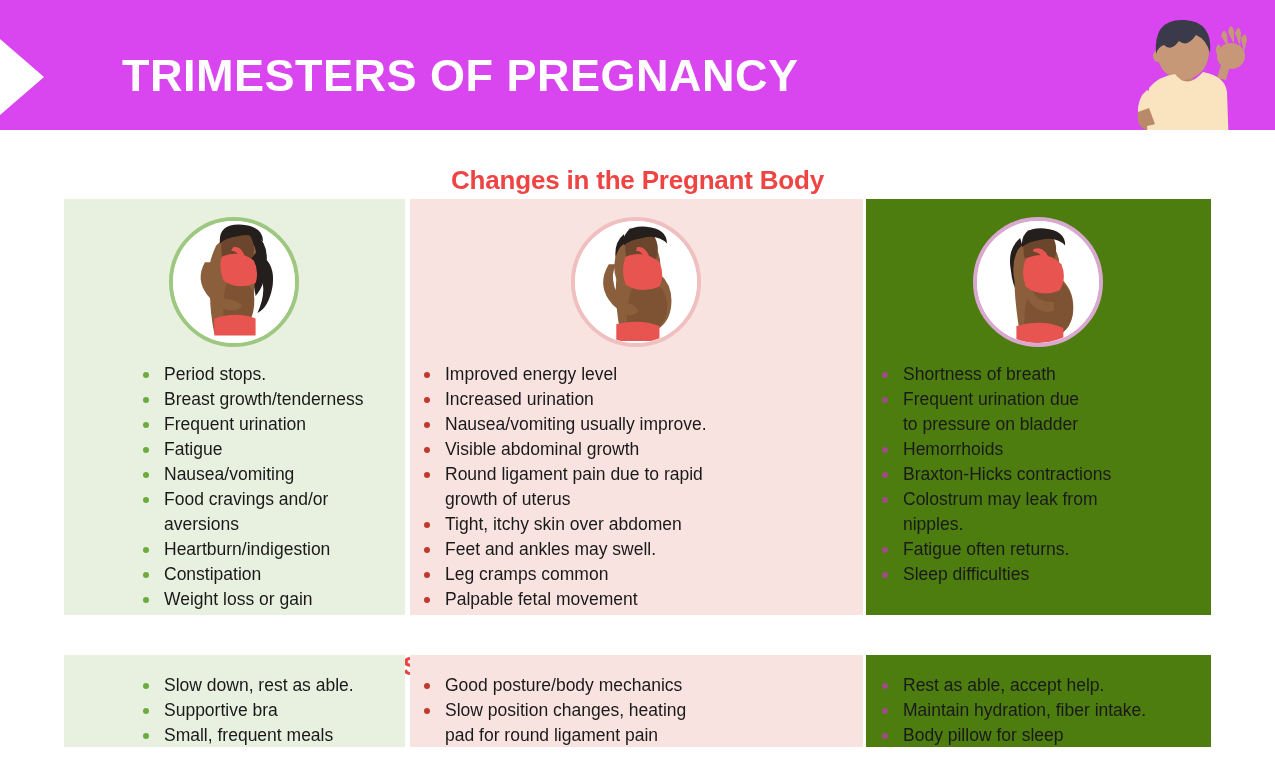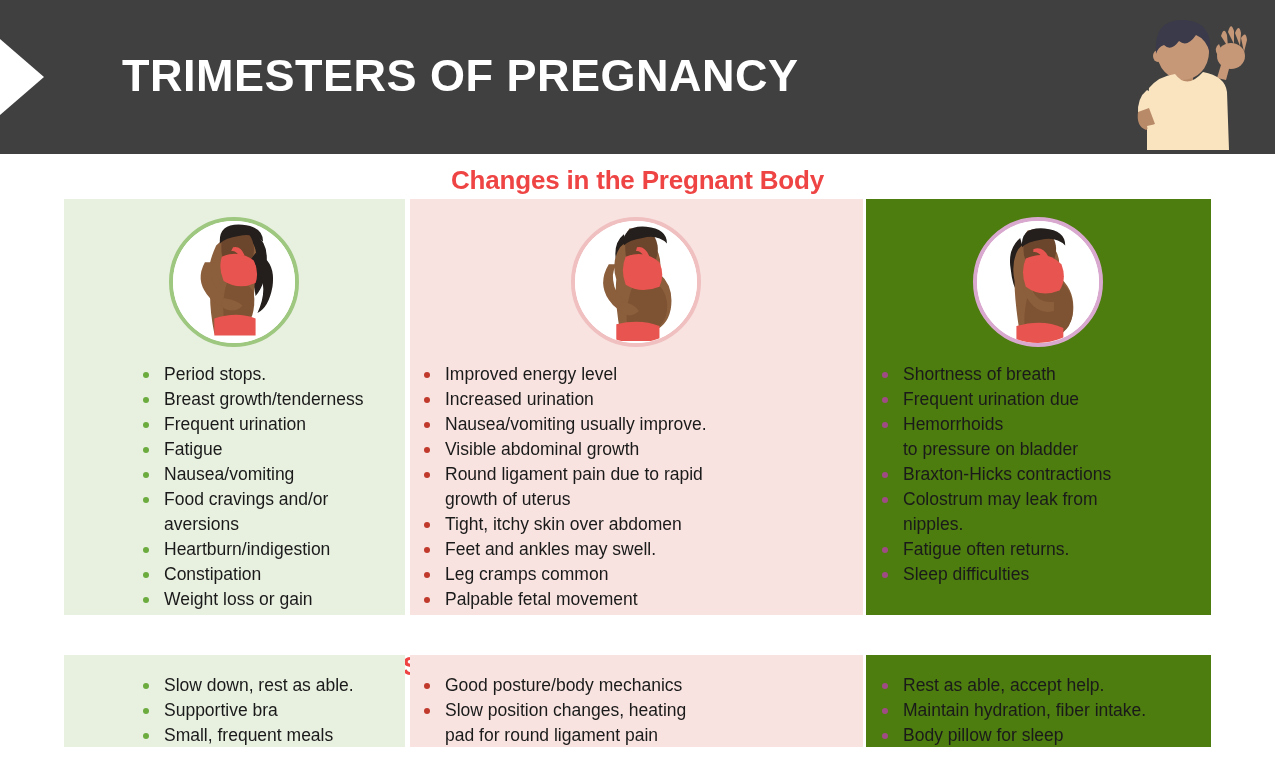--- a/index.html
+++ b/index.html
@@ -12,22 +12,22 @@
     overflow: hidden;
     background: #ffffff;
     font-family: "Liberation Sans", sans-serif;
     -webkit-font-smoothing: antialiased;
   }
 
   
   .header {
     position: relative;
     width: 1275px;
-    height: 154px;
-    background: #404040;
+    height: 130px;
+    background: #d946ef;
     overflow: hidden;
   }
   .header-arrow {
     position: absolute;
     left: -14px;
     top: 27px;
     width: 60px;
     height: 100px;
   }
   .header-title {
@@ -278,22 +278,22 @@
 
       <path d="M52 40 q22 -10 38 6 q6 16 -2 28 q-20 8 -36 -4 q-6 -16 0 -30 z" fill="#e8544f"></path>
       <path d="M60 30 q10 -4 16 8 l-5 3 q-5 -9 -11 -8 z" fill="#e8544f"></path>
 
       <path d="M42 112 q28 -8 50 2 l0 16 l-50 0 z" fill="#e8544f"></path>
     </svg>
   </div>
   <ul class="bullet-list dot-plum">
       <li class="bullet-item">Shortness of breath</li>
       <li class="bullet-item">Frequent urination due</li>
+      <li class="bullet-item cont">to pressure on bladder</li>
       <li class="bullet-item">Hemorrhoids</li>
-      <li class="bullet-item cont">to pressure on bladder</li>
       <li class="bullet-item">Braxton-Hicks contractions</li>
       <li class="bullet-item">Colostrum may leak from</li>
       <li class="bullet-item cont">nipples.</li>
       <li class="bullet-item">Fatigue often returns.</li>
       <li class="bullet-item">Sleep difficulties</li>
     </ul>
 </div>
 
 <div id="heading-relief" class="section-heading">Symptom relief recommendations</div>
 

